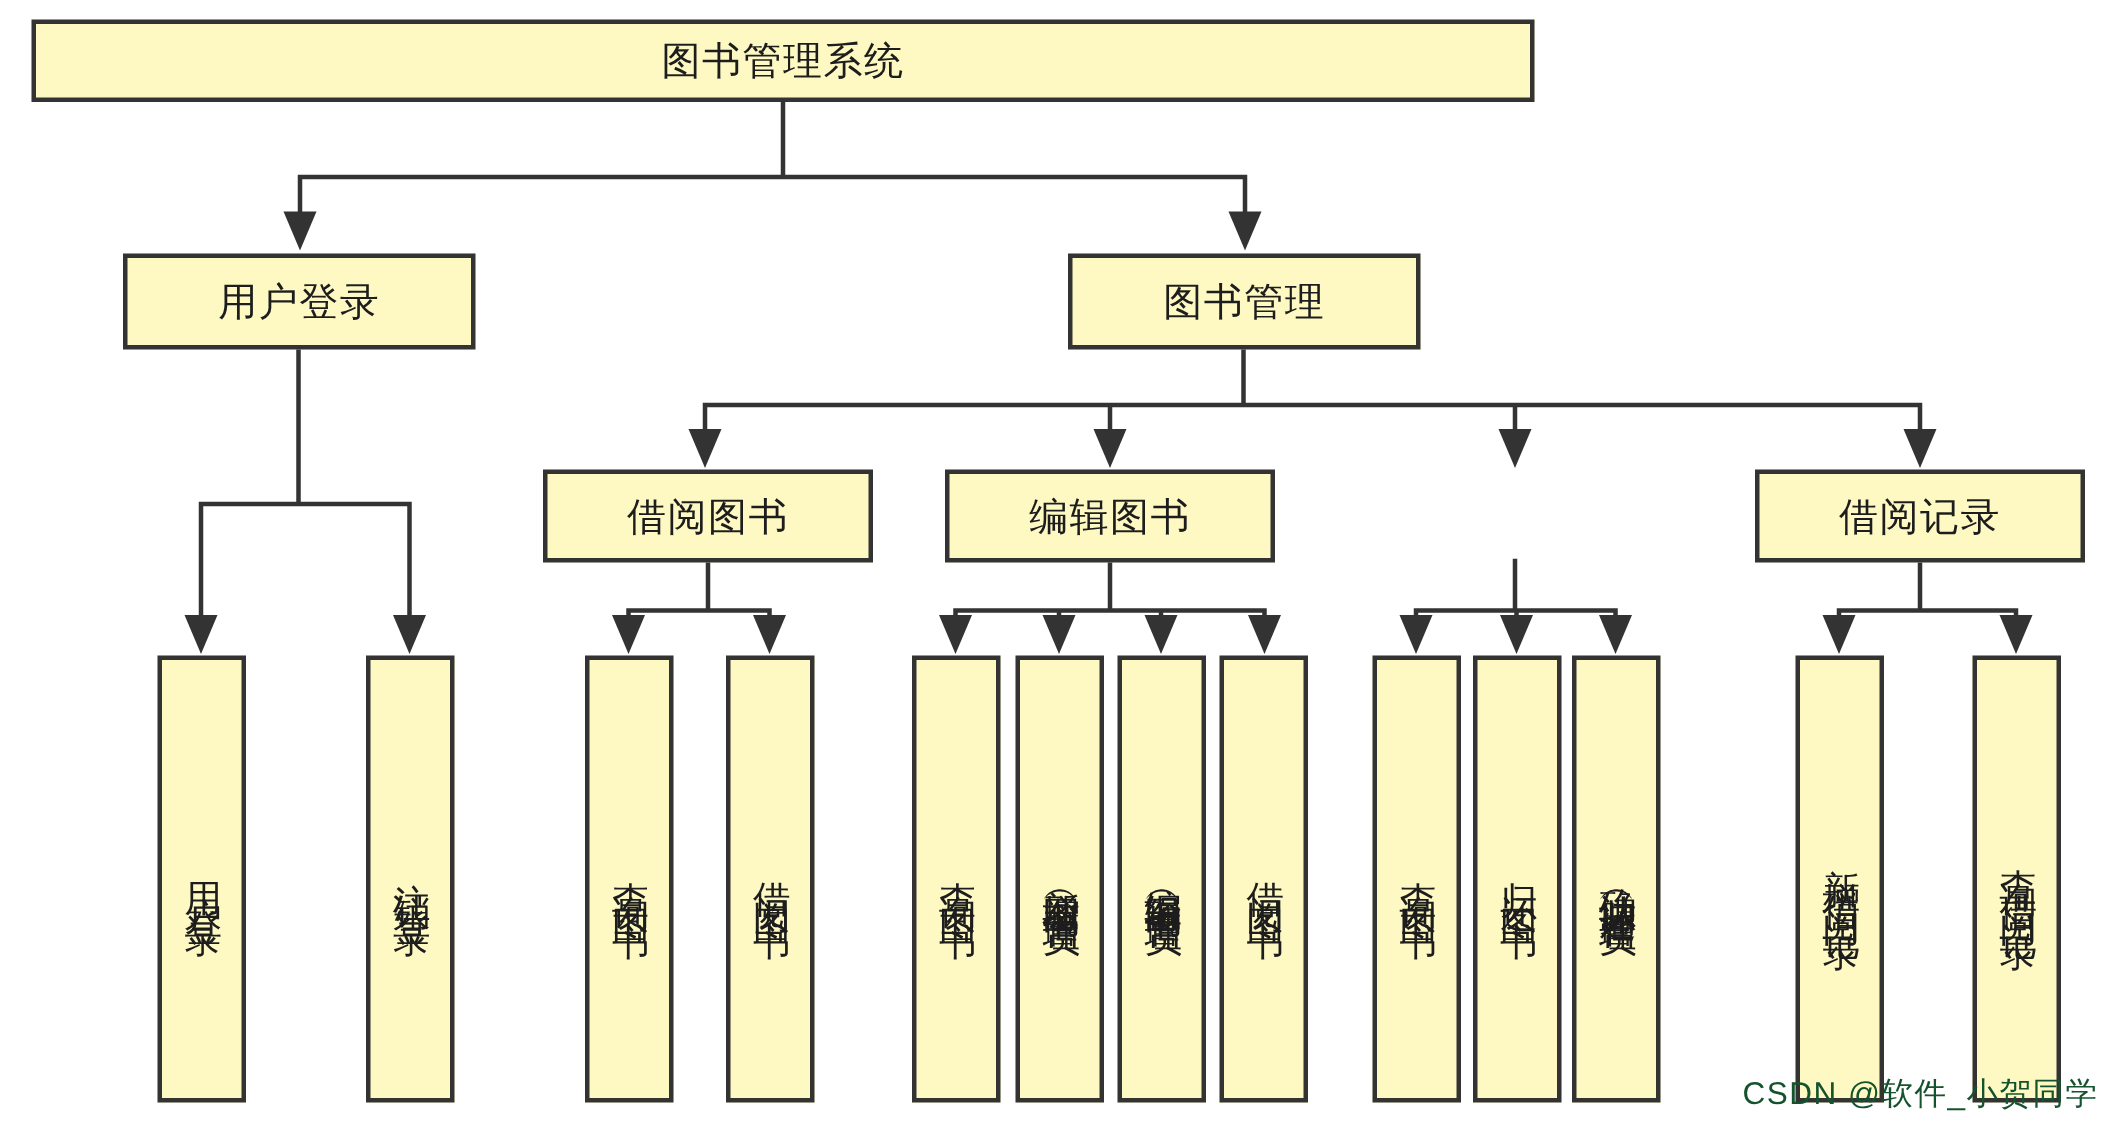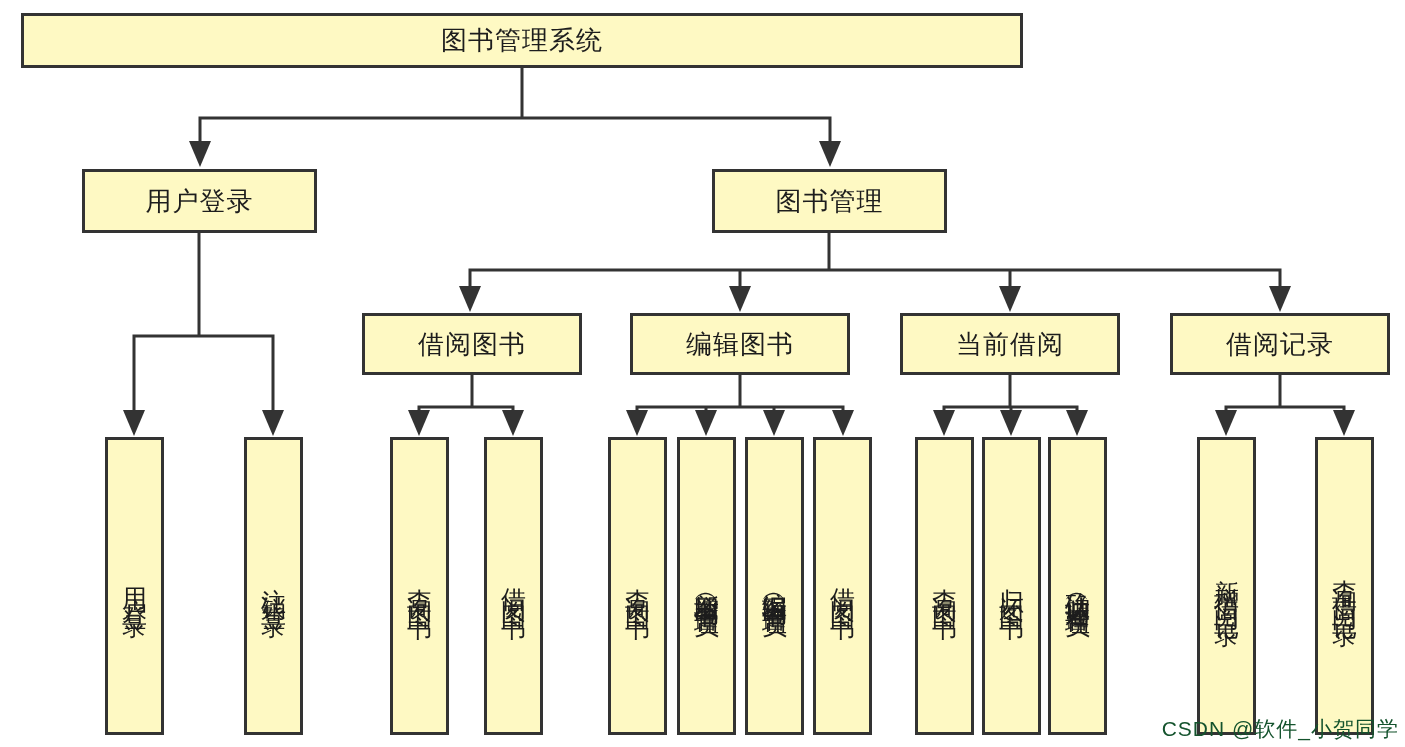--- a/index.html
+++ b/index.html
@@ -120,23 +120,20 @@
   <div class="node" style="left:712px; top:169px; width:235px; height:64px;">
     <span class="hlabel">图书管理</span>
   </div>
 
   <div class="node" style="left:362px; top:313px; width:220px; height:62px;">
     <span class="hlabel">借阅图书</span>
   </div>
   <div class="node" style="left:630px; top:313px; width:220px; height:62px;">
     <span class="hlabel">编辑图书</span>
   </div>
-  <div class="node" style="left:900px; top:313px; width:220px; height:62px;">
-    <span class="hlabel">当前借阅</span>
-  </div>
   <div class="node" style="left:1170px; top:313px; width:220px; height:62px;">
     <span class="hlabel">借阅记录</span>
   </div>
 
   <div class="node leaf" style="left:105px;">
     <span class="vtext">用户登录</span>
   </div>
   <div class="node leaf" style="left:244px;">
     <span class="vtext">注销登录</span>
   </div>

